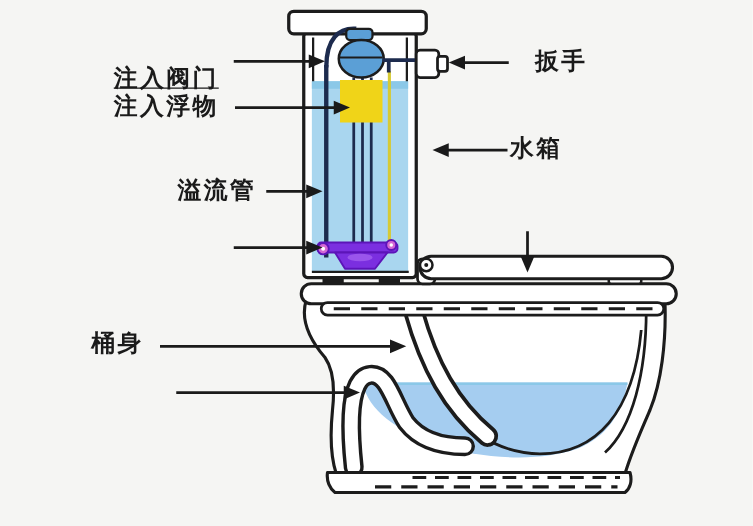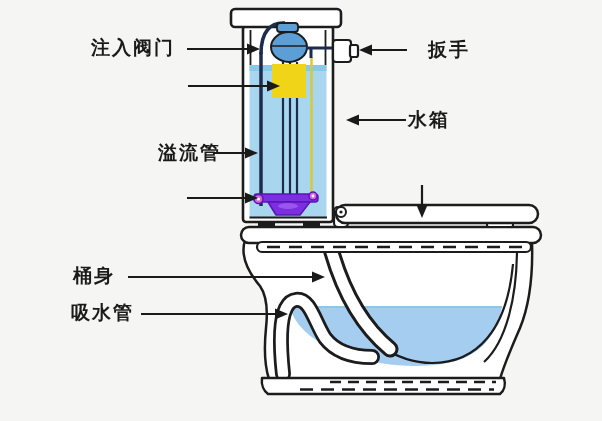--- a/index.html
+++ b/index.html
@@ -160,20 +160,20 @@
         <path class="arrow-line" d="M128,277 H313"></path>
           <polygon class="arrow-head" points="325,277 312,271.5 312,282.5"></polygon>
       </g>
       <g>
         <path class="arrow-line" d="M141,314 H276"></path>
           <polygon class="arrow-head" points="288,314 275,308.5 275,319.5"></polygon>
       </g>
     </g>
   </svg>
 
-  <div class="diagram-label" style="left:91px;top:37px;">注入阀门</div>
-  <div class="diagram-label" style="left:142px;top:142px;margin-left:16px;">溢流管</div>
+  <div class="diagram-label" style="left:91px;top:53px;text-decoration:underline;">注入阀门</div>
+  <div class="diagram-label" style="left:91px;top:75px;">注入浮物</div>
+  <div class="diagram-label" style="left:142px;top:142px;">溢流管</div>
   <div class="diagram-label" style="left:428px;top:39px;">扳手</div>
   <div class="diagram-label" style="left:408px;top:109px;text-align:right;">水箱</div>
   <div class="diagram-label" style="left:73px;top:265px;">桶身</div>
-  <div class="diagram-label" style="left:71px;top:302px;">吸水管</div>
 
 </div>
 
 </body></html>

